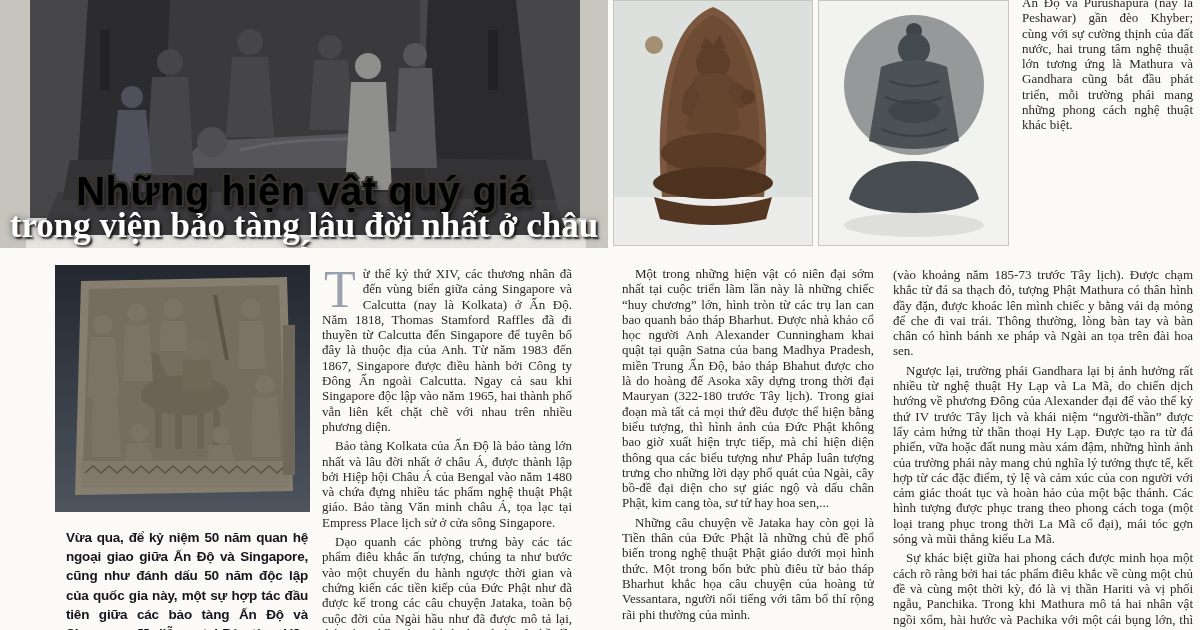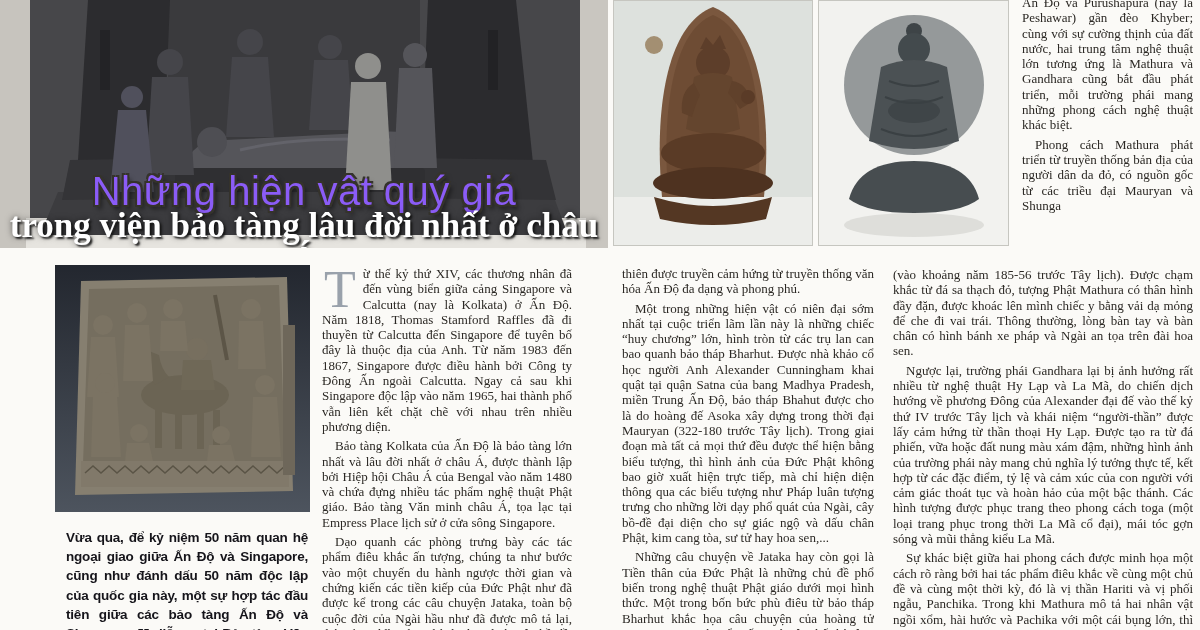--- a/index.html
+++ b/index.html
@@ -5,22 +5,22 @@
   html,body{margin:0;padding:0;background:#e8e8e8;}
   .page{
     position:relative;width:1200px;height:630px;overflow:hidden;
     background:#fbfaf7;font-family:"Liberation Serif",serif;
   }
   
   .hero{position:absolute;left:0;top:0;width:608px;height:248px;overflow:hidden;}
   .hero svg{display:block;width:100%;height:100%;}
   .title-overlay{position:absolute;left:0;right:0;top:172px;text-align:center;z-index:5;}
   .t1{
-    font-family:"Liberation Sans",sans-serif;font-weight:normal;font-size:40px;line-height:38px;
-    color:#8b5cf6;letter-spacing:0.5px;
+    font-family:"Liberation Sans",sans-serif;font-weight:bold;font-size:40px;line-height:38px;
+    color:#000000;letter-spacing:0.5px;
     text-shadow:-2px -2px 0 #35332c,2px -2px 0 #35332c,-2px 2px 0 #35332c,2px 2px 0 #35332c,3px 4px 5px rgba(0,0,0,.65);
   }
   .t2{
     font-family:"Liberation Serif",serif;font-weight:bold;font-size:35px;line-height:34px;
     color:#ffffff;text-shadow:2px 2px 2px rgba(20,20,20,.9),0 0 6px rgba(0,0,0,.5);
     margin-top:-1px;
   }
   .photo-frame{position:absolute;top:0;box-sizing:border-box;border:1px solid #c6c6c0;background:#fff;overflow:hidden;}
   .photoA{left:613px;width:200px;height:246px;}
   .photoB{left:818px;width:191px;height:246px;}
@@ -132,24 +132,23 @@
       <path d="M62 66 q33 -14 66 0 l12 74 q-45 16 -90 0 Z" fill="#4b5154"></path>
       <ellipse cx="95" cy="110" rx="26" ry="12" fill="#3f4548"></ellipse>
       <path d="M30 198 q10 -38 65 -38 q55 0 65 38 q-18 14 -65 14 q-47 0 -65 -14 Z" fill="#474d50"></path>
       <path d="M70 80 q25 10 50 0 M66 96 q29 12 58 0 M62 128 q33 14 66 0" stroke="#3a4043" stroke-width="2" fill="none"></path>
     </svg>
   </figure>
 
   <div class="col col4 bodytext">
     <div class="col4-narrow">
       <p class="cont">Ấn Độ và Purushapura (nay là Peshawar) gần đèo Khyber; cùng với sự cường thịnh của đất nước, hai trung tâm nghệ thuật lớn tương ứng là Mathura và Gandhara cũng bắt đầu phát triển, mỗi trường phái mang những phong cách nghệ thuật khác biệt.</p>
-      <p>Phong cách Mathura phát triển từ truyền thống bản địa của người dân da đỏ, có nguồn gốc từ các triều đại Mauryan và Shunga</p>
     </div>
     <div class="col4-wide">
-      <p class="cont">(vào khoảng năm 185-56 trước Tây lịch). Được chạm khắc từ đá sa thạch đỏ, tượng Phật Mathura có thân hình đầy đặn, được khoác lên mình chiếc y bằng vải dạ mỏng để che đi vai trái. Thông thường, lòng bàn tay và bàn chân có hình bánh xe pháp và Ngài an tọa trên đài hoa sen.</p>
+      <p class="cont">(vào khoảng năm 185-73 trước Tây lịch). Được chạm khắc từ đá sa thạch đỏ, tượng Phật Mathura có thân hình đầy đặn, được khoác lên mình chiếc y bằng vải dạ mỏng để che đi vai trái. Thông thường, lòng bàn tay và bàn chân có hình bánh xe pháp và Ngài an tọa trên đài hoa sen.</p>
       <p>Ngược lại, trường phái Gandhara lại bị ảnh hưởng rất nhiều từ nghệ thuật Hy Lạp và La Mã, do chiến dịch hướng về phương Đông của Alexander đại đế vào thế kỷ thứ IV trước Tây lịch và khái niệm “người-thần” được lấy cảm hứng từ thần thoại Hy Lạp. Được tạo ra từ đá phiến, vữa hoặc đất nung màu xám đậm, những hình ảnh của trường phái này mang chủ nghĩa lý tưởng thực tế, kết hợp từ các đặc điểm, tỷ lệ và cảm xúc của con người với cảm giác thoát tục và hoàn hảo của một bậc thánh. Các hình tượng được phục trang theo phong cách toga (một loại trang phục trong thời La Mã cổ đại), mái tóc gợn sóng và mũi thẳng kiểu La Mã.</p>
       <p>Sự khác biệt giữa hai phong cách được minh họa một cách rõ ràng bởi hai tác phẩm điêu khắc về cùng một chủ đề và cùng một thời kỳ, đó là vị thần Hariti và vị phối ngẫu, Panchika. Trong khi Mathura mô tả hai nhân vật ngồi xổm, hài hước và Pachika với một cái bụng lớn, thì các nhân vật của Gandhara lại mảnh</p>
     </div>
   </div>
 
   <figure class="relief-photo" style="margin:0">
     <svg viewBox="0 0 255 247" preserveAspectRatio="none">
       <defs>
         <linearGradient id="rbg" x1="0" y1="0" x2="0" y2="1">
           <stop offset="0" stop-color="#23272f"></stop>
@@ -196,19 +195,18 @@
 
   <div class="caption">Vừa qua, để kỷ niệm 50 năm quan hệ ngoại giao giữa Ấn Độ và Singapore, cũng như đánh dấu 50 năm độc lập của quốc gia này, một sự hợp tác đầu tiên giữa các bảo tàng Ấn Độ và Singapore đã diễn ra tại Bảo tàng Văn minh Châu Á của Singapore mang tên “Triển lãm các bảo vật đến từ bảo tàng lâu đời nhất của Á châu: Nghệ thuật Phật giáo từ bảo tàng Ấn Độ, Kolkata”.</div>
 
   <div class="col col2 bodytext">
     <p class="cont"><span class="dropcap">T</span><span>ừ thế kỷ thứ XIV, các thương nhân đã đến vùng biển giữa cảng Singapore và Calcutta (nay là Kolkata) ở Ấn Độ. Năm 1818, Thomas Stamford Raffles đã đi thuyền từ Calcutta đến Singapore để tuyên bố đây là thuộc địa của Anh. Từ năm 1983 đến 1867, Singapore được điều hành bởi Công ty Đông Ấn ngoài Calcutta. Ngay cả sau khi Singapore độc lập vào năm 1965, hai thành phố vẫn liên kết chặt chẽ với nhau trên nhiều phương diện.</span></p>
     <p>Bảo tàng Kolkata của Ấn Độ là bảo tàng lớn nhất và lâu đời nhất ở châu Á, được thành lập bởi Hiệp hội Châu Á của Bengal vào năm 1480 và chứa đựng nhiều tác phẩm nghệ thuật Phật giáo. Bảo tàng Văn minh châu Á, tọa lạc tại Empress Place lịch sử ở cửa sông Singapore.</p>
     <p>Dạo quanh các phòng trưng bày các tác phẩm điêu khắc ấn tượng, chúng ta như bước vào một chuyến du hành ngược thời gian và chứng kiến các tiền kiếp của Đức Phật như đã được kể trong các câu chuyện Jataka, toàn bộ cuộc đời của Ngài hầu như đã được mô tả lại, thái tử Siddhartha, thành đạo dưới cội bồ-đề, chuyển pháp luân tại vườn Nai ở Sarnath, và nhập Vô dư y Niết-bàn dưới tán cây sa-la. Thông qua tiểu sử trực quan này, người ta nhận ra sự phát triển và các khái niệm của Phật giáo qua từng giai đoạn lịch sử từ Nguyên thủy đến Phật thừa đến Kim Cang thừa</p>
   </div>
 
   <div class="col col3 bodytext">
-    <p class="cont">thiên được truyền cảm hứng từ truyền thống văn hóa Ấn Độ đa dạng và phong phú.</p>
     <p>Một trong những hiện vật có niên đại sớm nhất tại cuộc triển lãm lần này là những chiếc “huy chương” lớn, hình tròn từ các trụ lan can bao quanh bảo tháp Bharhut. Được nhà khảo cổ học người Anh Alexander Cunningham khai quật tại quận Satna của bang Madhya Pradesh, miền Trung Ấn Độ, bảo tháp Bhahut được cho là do hoàng đế Asoka xây dựng trong thời đại Mauryan (322-180 trước Tây lịch). Trong giai đoạn mà tất cả mọi thứ đều được thể hiện bằng biểu tượng, thì hình ảnh của Đức Phật không bao giờ xuất hiện trực tiếp, mà chỉ hiện diện thông qua các biểu tượng như Pháp luân tượng trưng cho những lời dạy phổ quát của Ngài, cây bồ-đề đại diện cho sự giác ngộ và dấu chân Phật, kim cang tòa, sư tử hay hoa sen,...</p>
     <p>Những câu chuyện về Jataka hay còn gọi là Tiền thân của Đức Phật là những chủ đề phổ biến trong nghệ thuật Phật giáo dưới mọi hình thức. Một trong bốn bức phù điêu từ bảo tháp Bharhut khắc họa câu chuyện của hoàng tử Vessantara, người nổi tiếng với tâm bố thí rộng rãi phi thường của mình.</p>
 
   </div>
 
 </div>
 
 </body></html>

